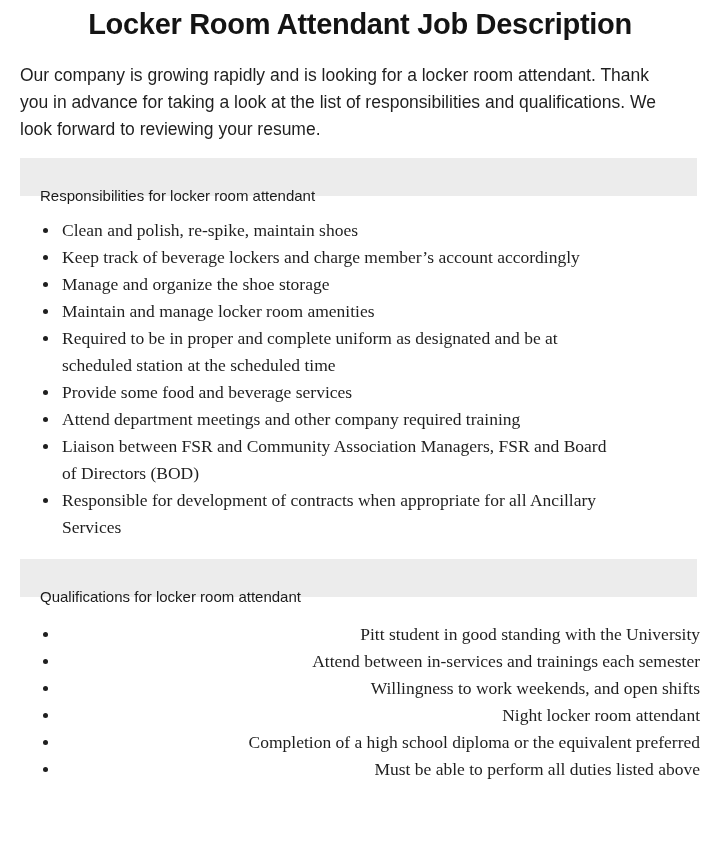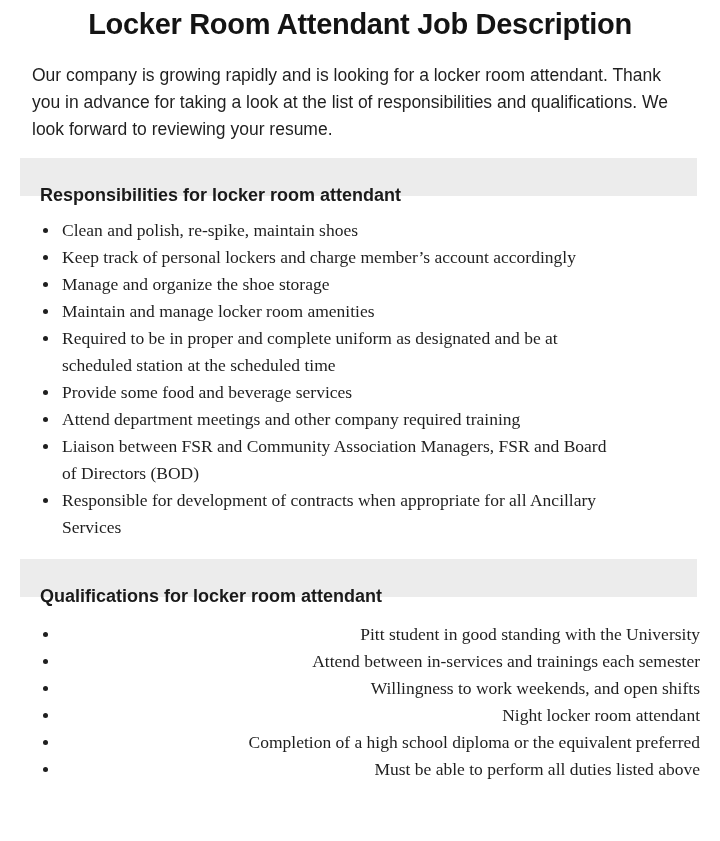--- a/index.html
+++ b/index.html
@@ -15,39 +15,39 @@
     margin:6px 0 0 0;
     text-align:center;
     font-size:29px;
     line-height:36px;
     font-weight:bold;
     letter-spacing:-0.3px;
     color:#141414;
   }
 
   p.intro {
-    margin:20px 20px 0 32px;
+    margin:20px 20px 0 20px;
     font-size:17.5px;
     line-height:27px;
     white-space:pre-line;
   }
 
   .section-header {
     margin:15px 23px 0 20px;
     height:38px;
     background:#ececec;
     display:flex;
     align-items:center;
     padding-left:20px;
     box-sizing:border-box;
   }
   .section-header.qualifications { margin-top:18px; }
   .section-header .heading {
-    font-weight:bold;
-    font-size:18px;
+    font-weight:normal;
+    font-size:15px;
     color:#1a1a1a;
     margin-top:36px;
   }
 
   ul.bullet-list {
     list-style:none;
     margin:21px 20px 0 0;
     padding:0 0 0 62px;
     font-family:Liberation Serif, serif;
   }
@@ -79,21 +79,21 @@
   <p class="intro">Our company is growing rapidly and is looking for a locker room attendant. Thank
 you in advance for taking a look at the list of responsibilities and qualifications. We
 look forward to reviewing your resume.</p>
 
   <div class="section-header responsibilities">
     <span class="heading">Responsibilities for locker room attendant</span>
   </div>
 
   <ul class="bullet-list responsibilities">
     <li>Clean and polish, re-spike, maintain shoes</li>
-    <li>Keep track of personal lockers and charge member’s account accordingly</li>
+    <li>Keep track of beverage lockers and charge member’s account accordingly</li>
     <li>Manage and organize the shoe storage</li>
     <li>Maintain and manage locker room amenities</li>
     <li>Required to be in proper and complete uniform as designated and be at
 scheduled station at the scheduled time</li>
     <li>Provide some food and beverage services</li>
     <li>Attend department meetings and other company required training</li>
     <li>Liaison between FSR and Community Association Managers, FSR and Board
 of Directors (BOD)</li>
     <li>Responsible for development of contracts when appropriate for all Ancillary
 Services</li>

